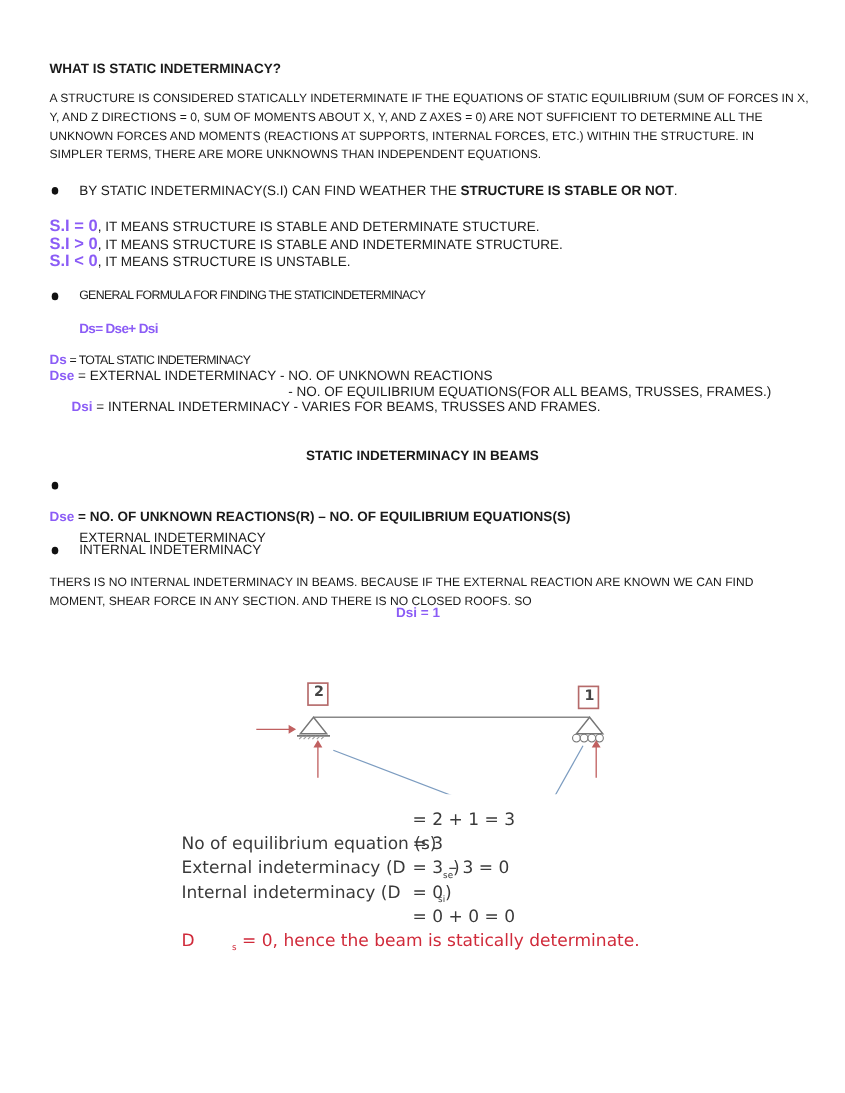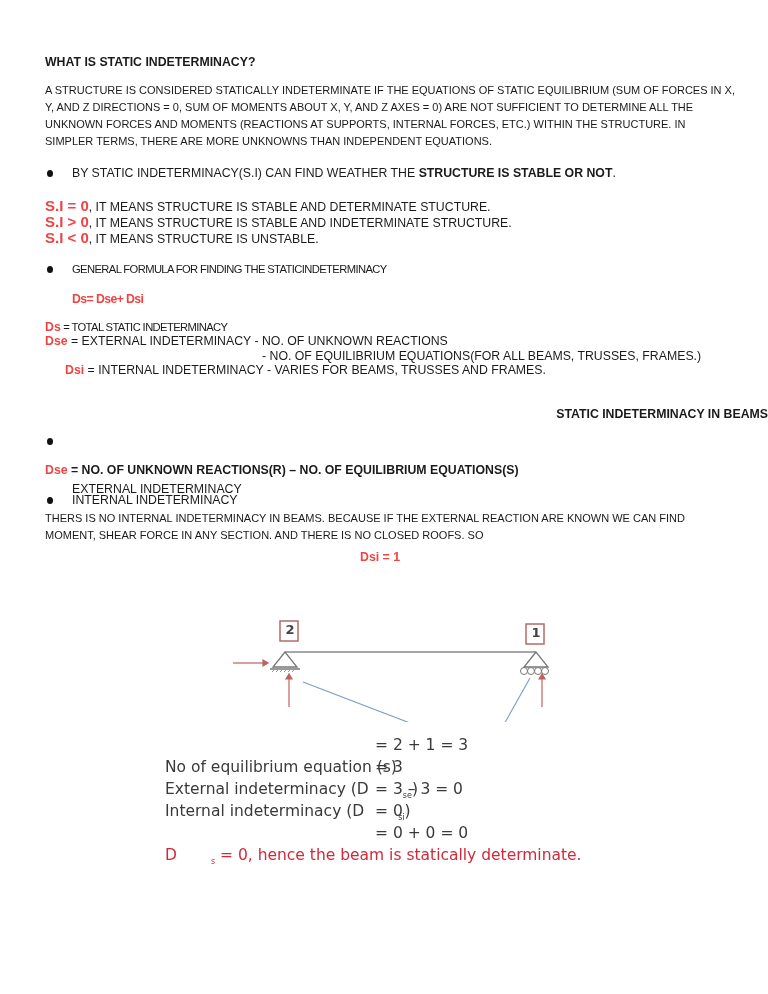--- a/index.html
+++ b/index.html
@@ -2,21 +2,21 @@
 <html><head>
 <meta charset="utf-8">
 <style>
   html, body { margin: 0; padding: 0; background: #ffffff; }
   body { width: 768px; height: 994px; position: relative; overflow: hidden;
          font-family: "Liberation Sans", sans-serif; color: #1a1a1a; }
   .abs { position: absolute; }
   .t { font-size: 12.3px; line-height: 15px; white-space: nowrap; }
   .narrow { font-size: 11.2px; letter-spacing: -0.6px; }
   .b { font-weight: bold; }
-  .red { color: #ef4444; }
+  .red { color: #8b5cf6; }
   .big { font-size: 15px; font-weight: bold; }
   .bullet { position: absolute; width: 6px; height: 7px; border-radius: 50%; background: #111; }
   .para { width: 640px; font-size: 11px; line-height: 17px; white-space: normal; }
   .fig { position: absolute; left: 225px; top: 612px; width: 360px; height: 270px; }
   .figtext { font-family: "DejaVu Sans", sans-serif; font-size: 15.5px; color: #3a3a3a; white-space: nowrap; }
   .figtext.red { color: #d02a3a; }
   sub { font-size: 8px; padding-left: 34px; }
 </style>
 </head>
 <body>
@@ -49,33 +49,33 @@
   <span class="b red">Ds</span><span class="narrow"> = TOTAL STATIC INDETERMINACY</span>
 </div>
 <div class="abs t" style="left:45px;top:334px;">
   <span class="b red">Dse</span><span> = EXTERNAL INDETERMINACY - NO. OF UNKNOWN REACTIONS</span>
 </div>
 <div class="abs t" style="left:262px;top:349px;">- NO. OF EQUILIBRIUM EQUATIONS(FOR ALL BEAMS, TRUSSES, FRAMES.)</div>
 <div class="abs t" style="left:45px;top:363px;padding-left:20px;">
   <span class="b red">Dsi</span><span> = INTERNAL INDETERMINACY - VARIES FOR BEAMS, TRUSSES AND FRAMES.</span>
 </div>
 
-<div class="abs t b" style="left:0;width:768px;text-align:right;top:407px;">STATIC INDETERMINACY IN BEAMS</div>
+<div class="abs t b" style="left:0;width:768px;text-align:center;top:407px;">STATIC INDETERMINACY IN BEAMS</div>
 
 <div class="bullet" style="left:47px;top:438px;"></div>
 <div class="abs t" style="left:72px;top:434px;margin-top:48px;">EXTERNAL INDETERMINACY</div>
 
 <div class="abs t b" style="left:45px;top:463px;">
   <span class="red">Dse</span><span> = NO. OF UNKNOWN REACTIONS(R) – NO. OF EQUILIBRIUM EQUATIONS(S)</span>
 </div>
 
 <div class="bullet" style="left:47px;top:497px;"></div>
 <div class="abs t" style="left:72px;top:493px;">INTERNAL INDETERMINACY</div>
 
-<div class="abs para" style="left:45px;top:510px;width:690px;">THERS IS NO INTERNAL INDETERMINACY IN BEAMS. BECAUSE IF THE EXTERNAL REACTION ARE KNOWN WE CAN FIND MOMENT, SHEAR FORCE IN ANY SECTION. AND THERE IS NO CLOSED ROOFS. SO</div>
+<div class="abs para" style="left:45px;top:522px;width:690px;">THERS IS NO INTERNAL INDETERMINACY IN BEAMS. BECAUSE IF THE EXTERNAL REACTION ARE KNOWN WE CAN FIND MOMENT, SHEAR FORCE IN ANY SECTION. AND THERE IS NO CLOSED ROOFS. SO</div>
 <div class="abs t b red" style="left:0;width:760px;text-align:center;top:550px;">Dsi = 1</div>
 
 <div class="fig">
   <svg width="360" height="110" viewBox="0 0 360 110" style="position:absolute;left:0;top:0;">
 
     <rect x="55" y="9" width="18" height="20" fill="#fff" stroke="#b56a6a" stroke-width="1.5"></rect>
     <rect x="301" y="12" width="18" height="20" fill="#fff" stroke="#b56a6a" stroke-width="1.5"></rect>
 
     <line x1="60" y1="40" x2="311" y2="40" stroke="#888" stroke-width="1.5"></line>
 

